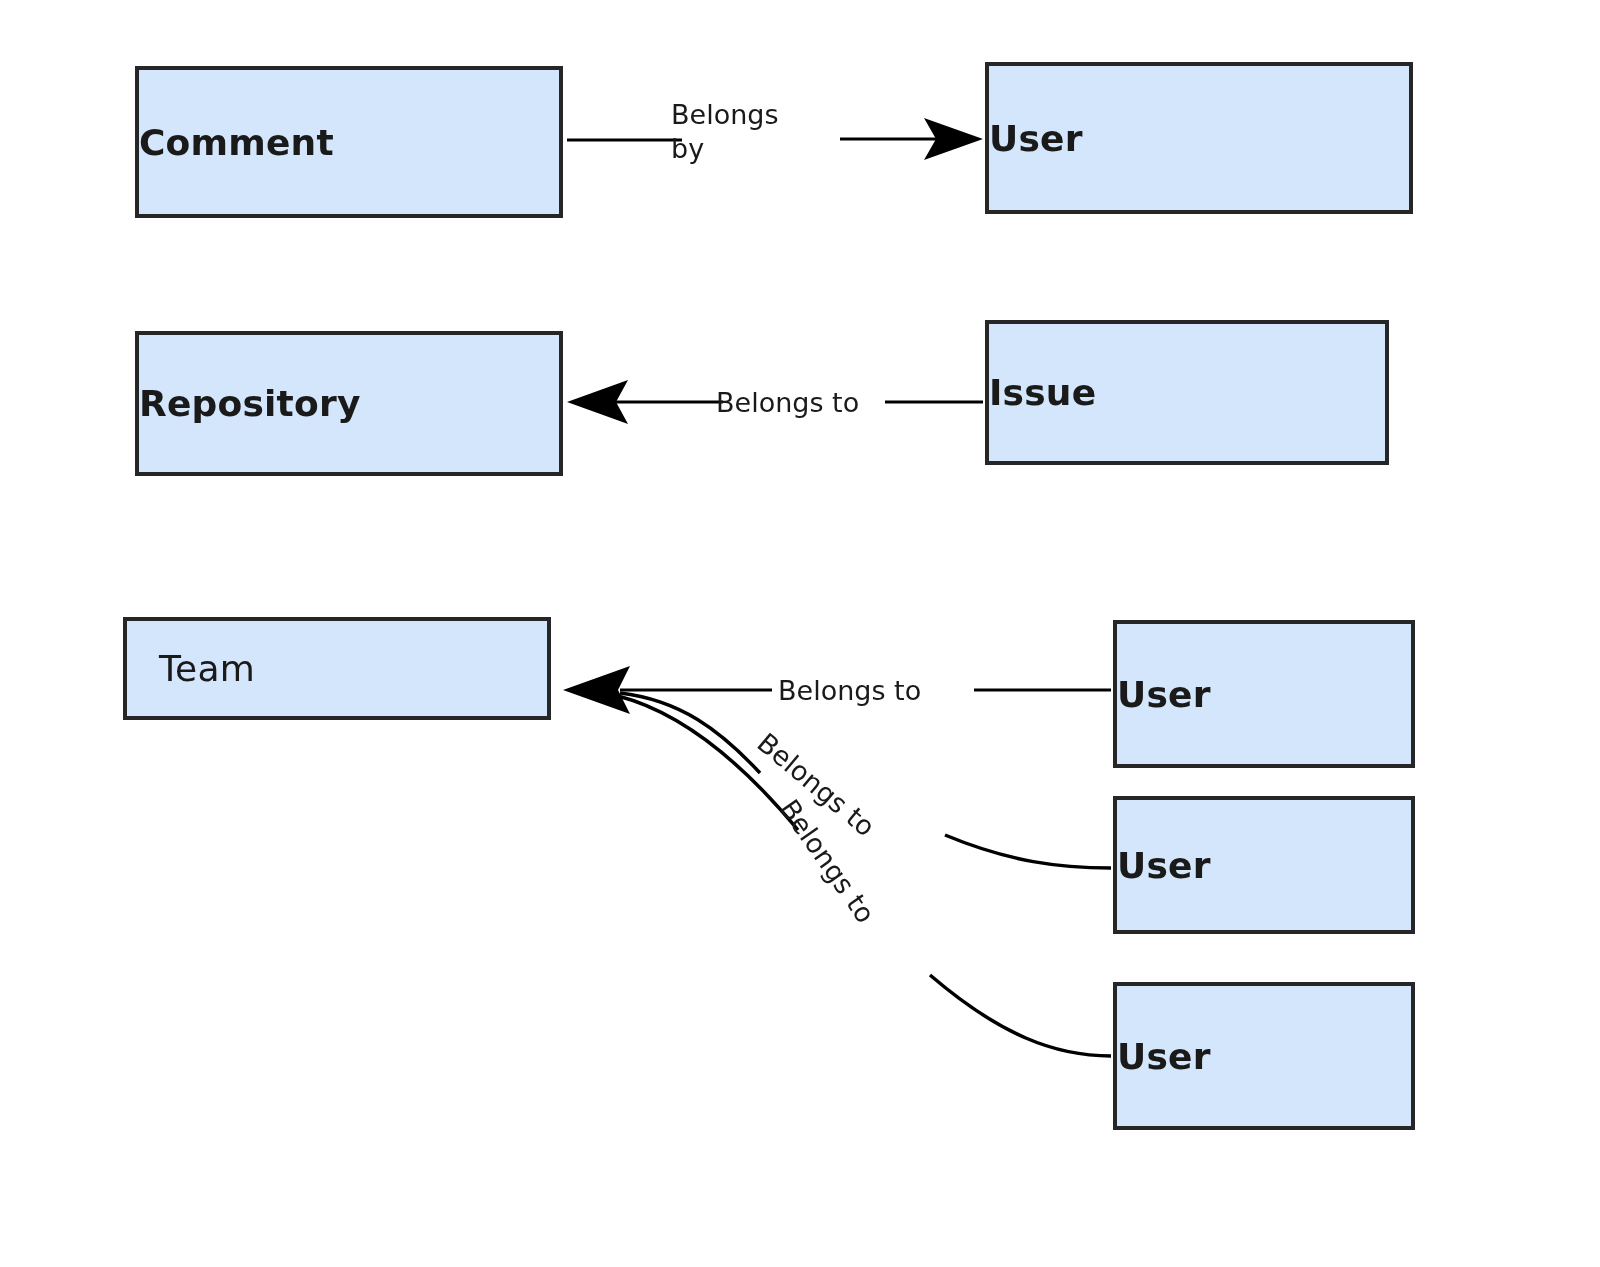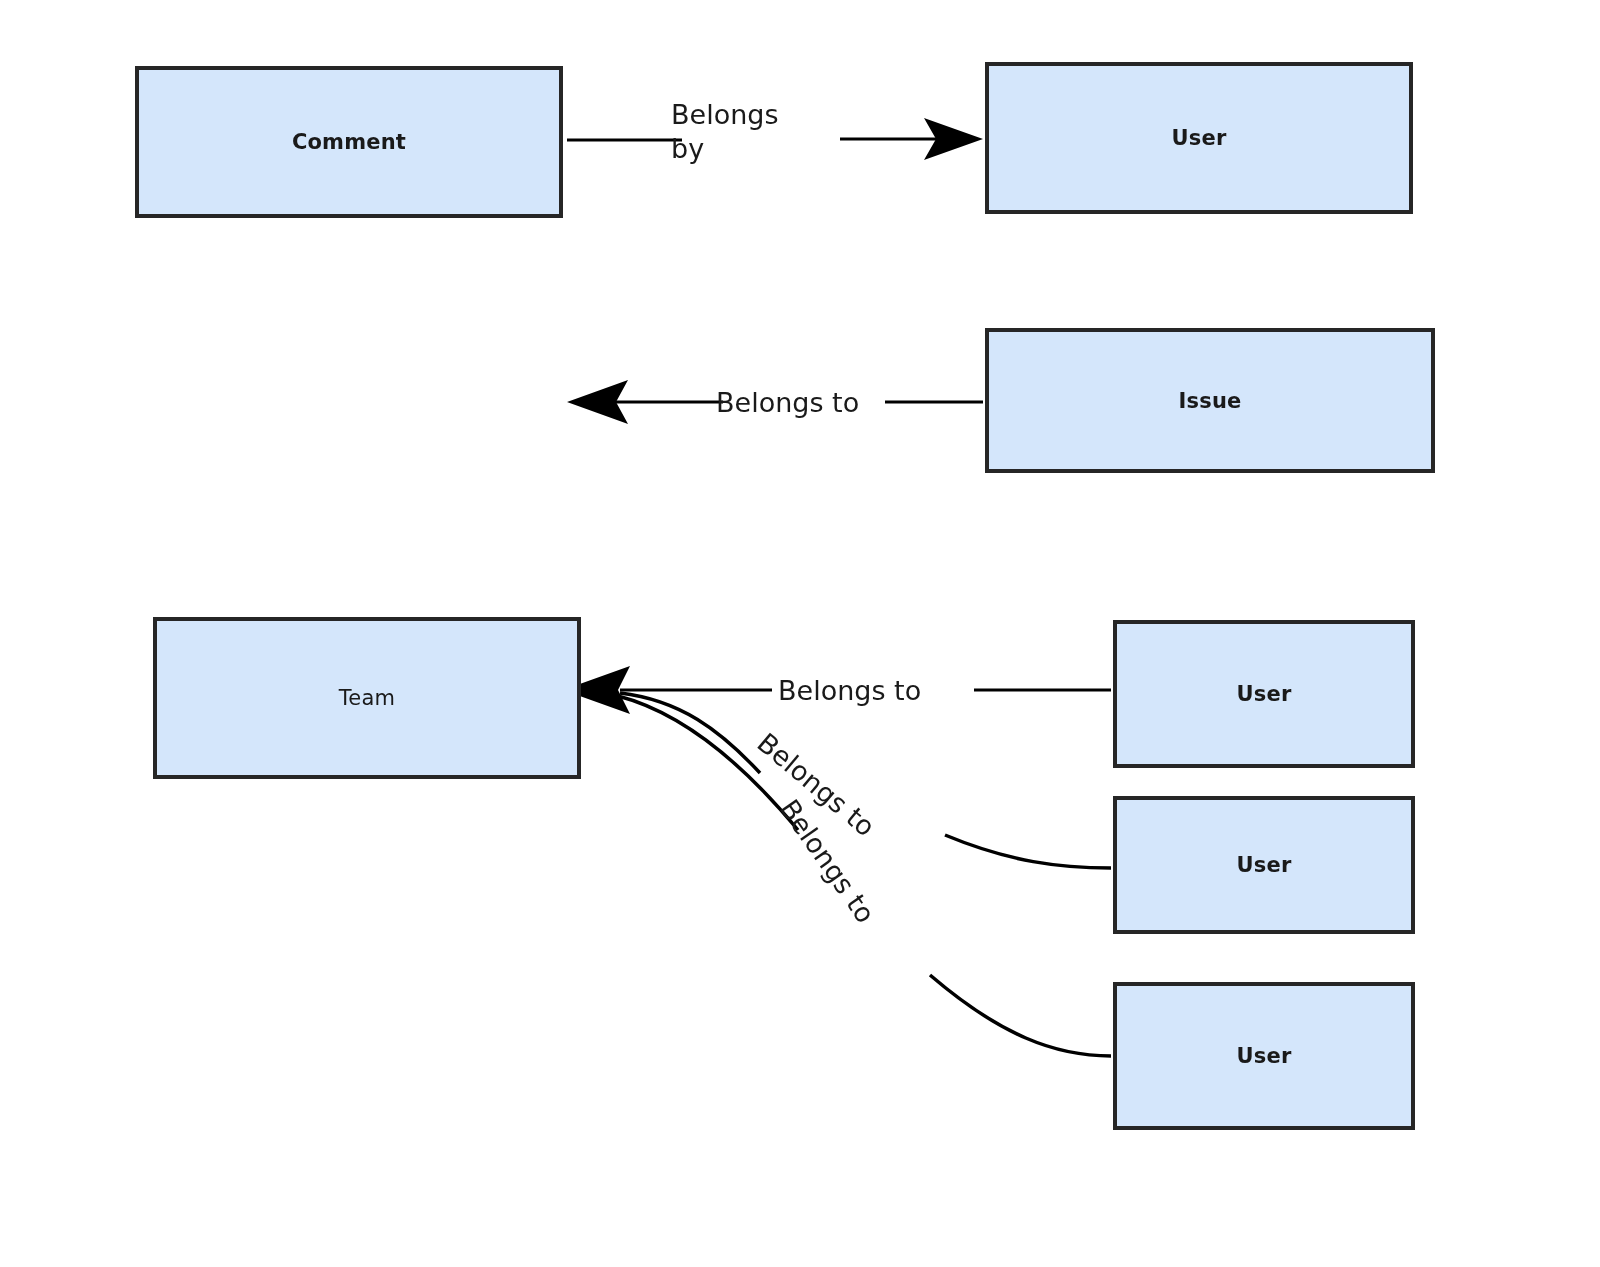--- a/index.html
+++ b/index.html
@@ -17,22 +17,22 @@
     background: #ffffff;
     overflow: hidden;
   }
   .node {
     position: absolute;
     box-sizing: border-box;
     background: #d4e6fb;
     border: 4px solid #262626;
     display: flex;
     align-items: center;
-    justify-content: center;
-    font-size: 21px;
+    justify-content: flex-start;
+    font-size: 36px;
     color: #1a1a1a;
     letter-spacing: 0.2px;
   }
   .node.bold { font-weight: bold; }
   .node.normal { font-weight: normal; }
 
   svg.edges {
     position: absolute;
     left: 0;
     top: 0;
@@ -95,26 +95,29 @@
   </svg>
 
   <div class="node bold" style="left:135px; top:66px; width:428px; height:152px;">
     <span>Comment</span>
   </div>
 
   <div class="node bold" style="left:985px; top:62px; width:428px; height:152px;">
     <span>User</span>
   </div>
 
+  <div class="node bold" style="left:135px; top:331px; width:428px; height:145px;">
+    <span>Repository</span>
+  </div>
 
-  <div class="node bold" style="left:985px; top:328px; width:450px; height:145px;">
+  <div class="node bold" style="left:985px; top:320px; width:404px; height:145px;">
     <span>Issue</span>
   </div>
 
-  <div class="node normal" style="left:153px; top:617px; width:428px; height:162px;">
+  <div class="node normal" style="left:123px; top:617px; width:428px; height:103px;padding-left:32px;">
     <span>Team</span>
   </div>
 
   <div class="node bold" style="left:1113px; top:620px; width:302px; height:148px;">
     <span>User</span>
   </div>
 
   <div class="node bold" style="left:1113px; top:796px; width:302px; height:138px;">
     <span>User</span>
   </div>

